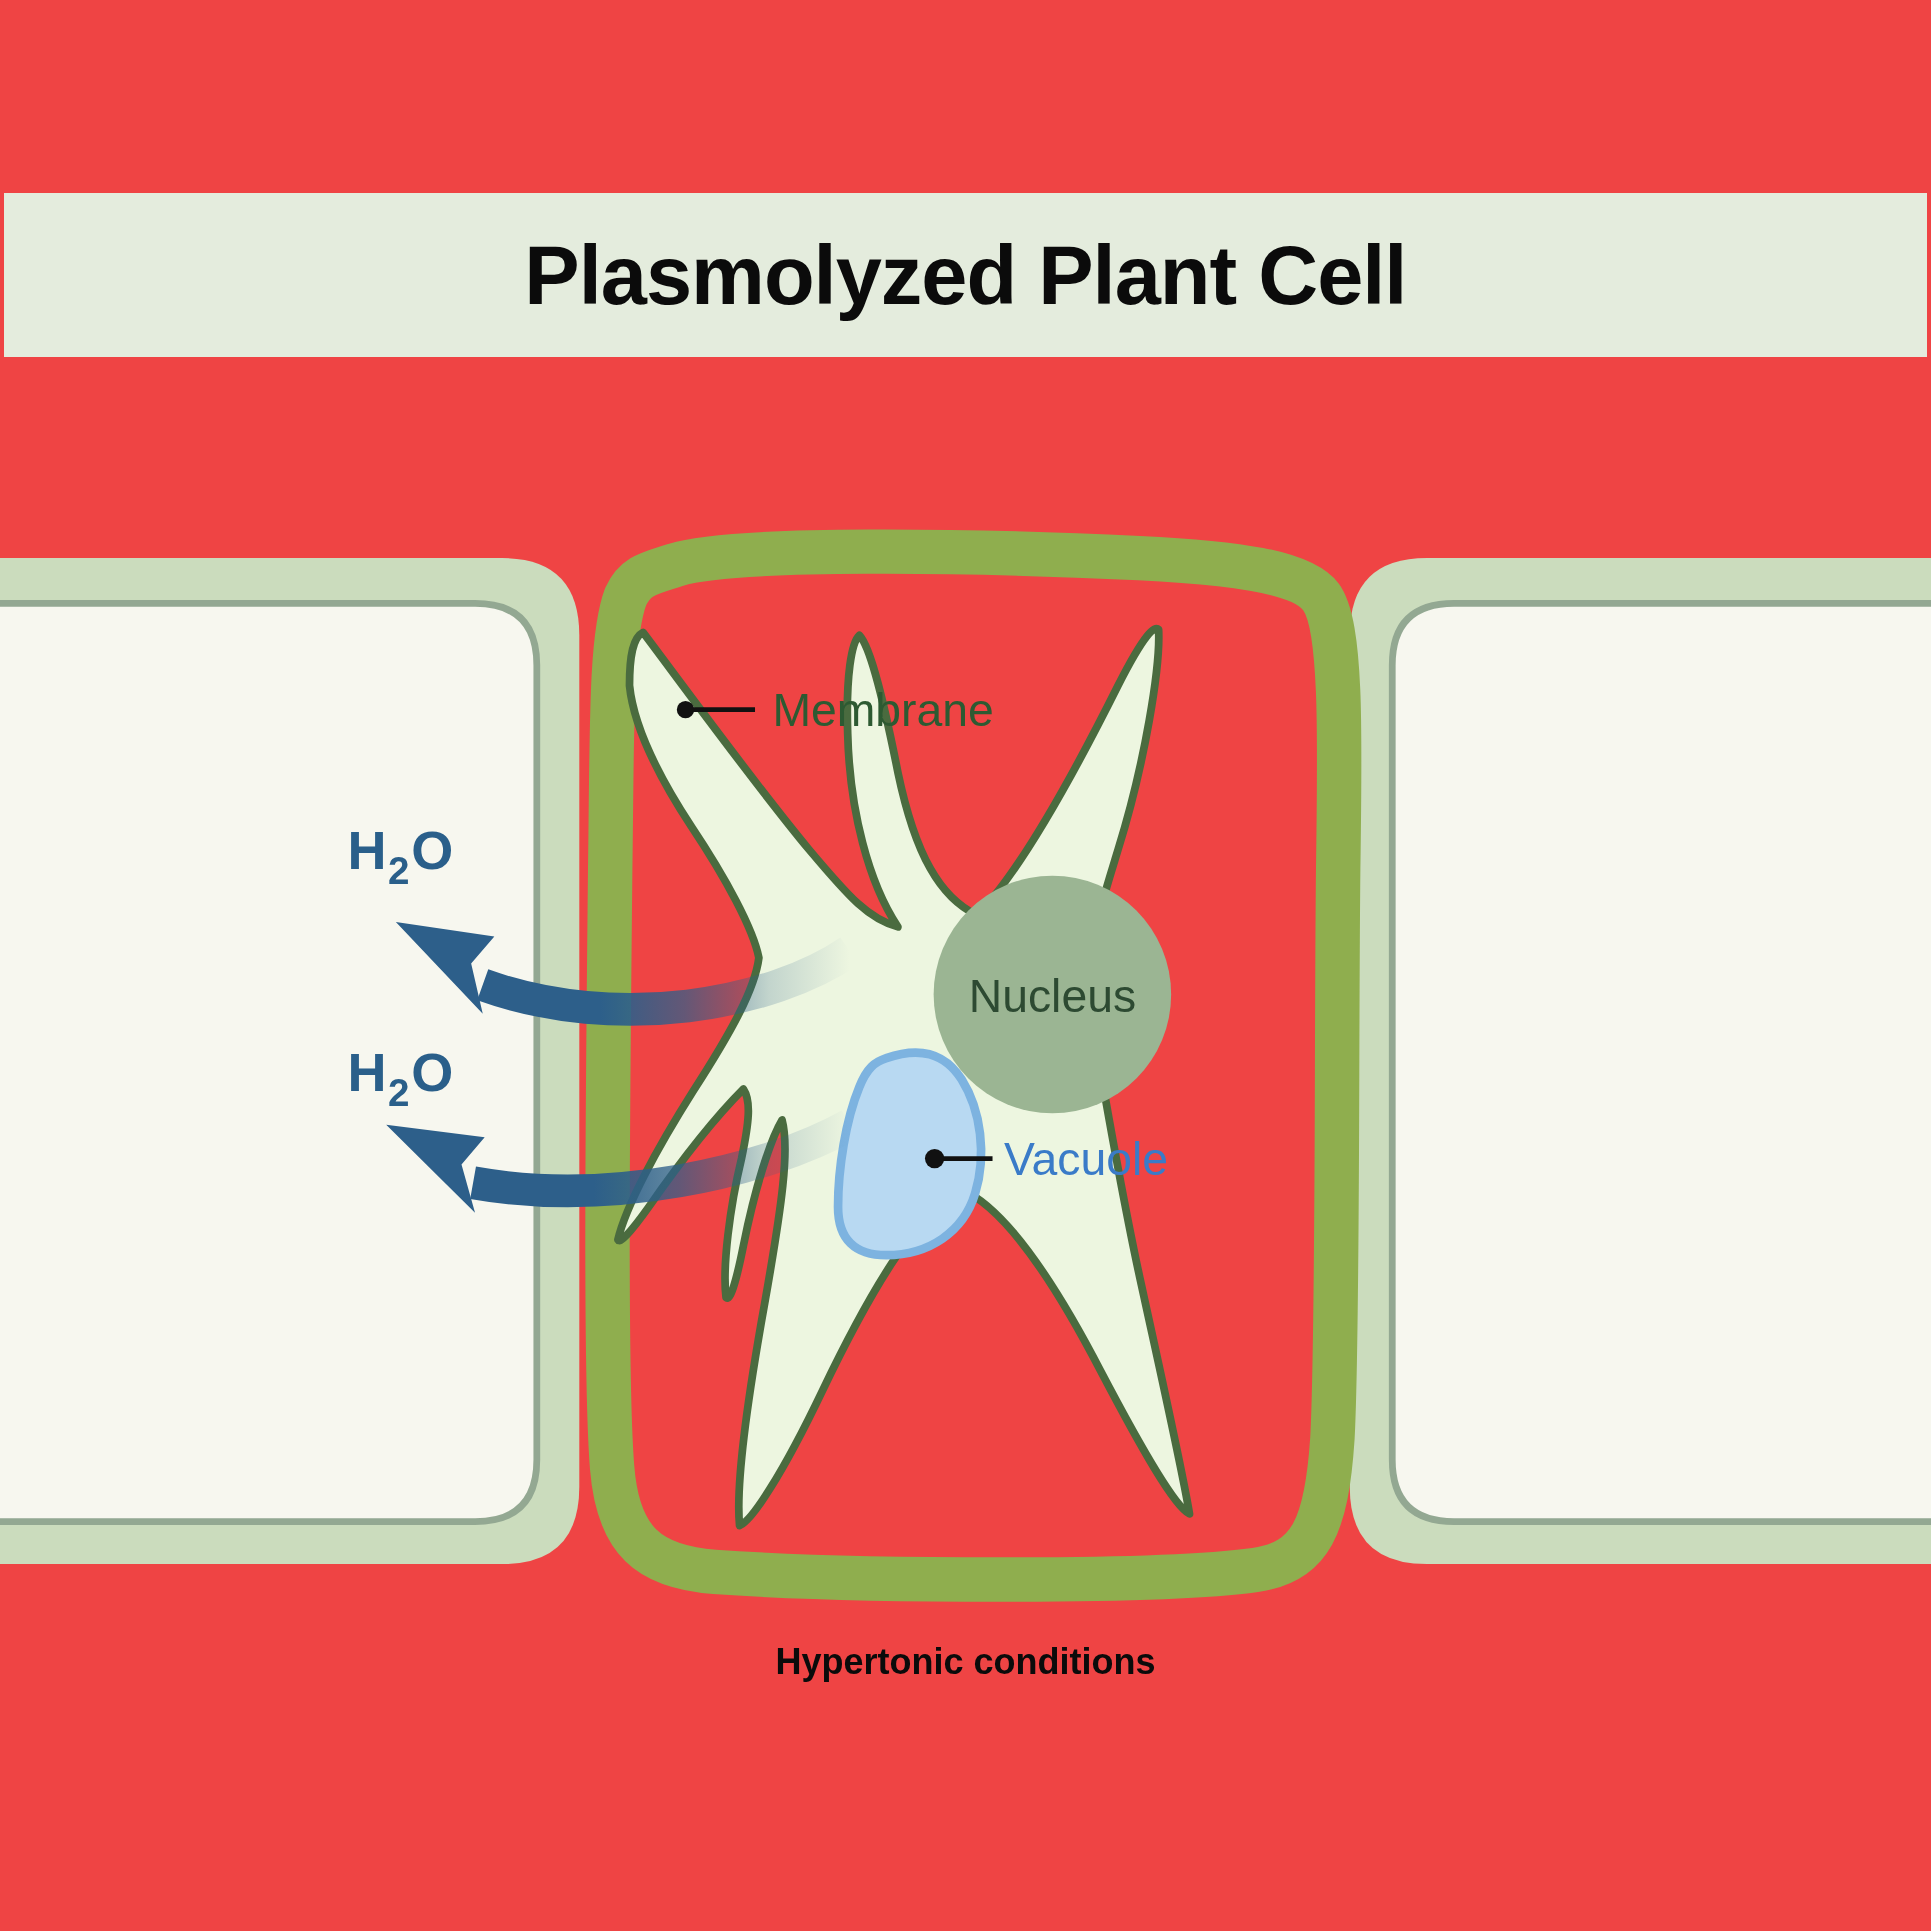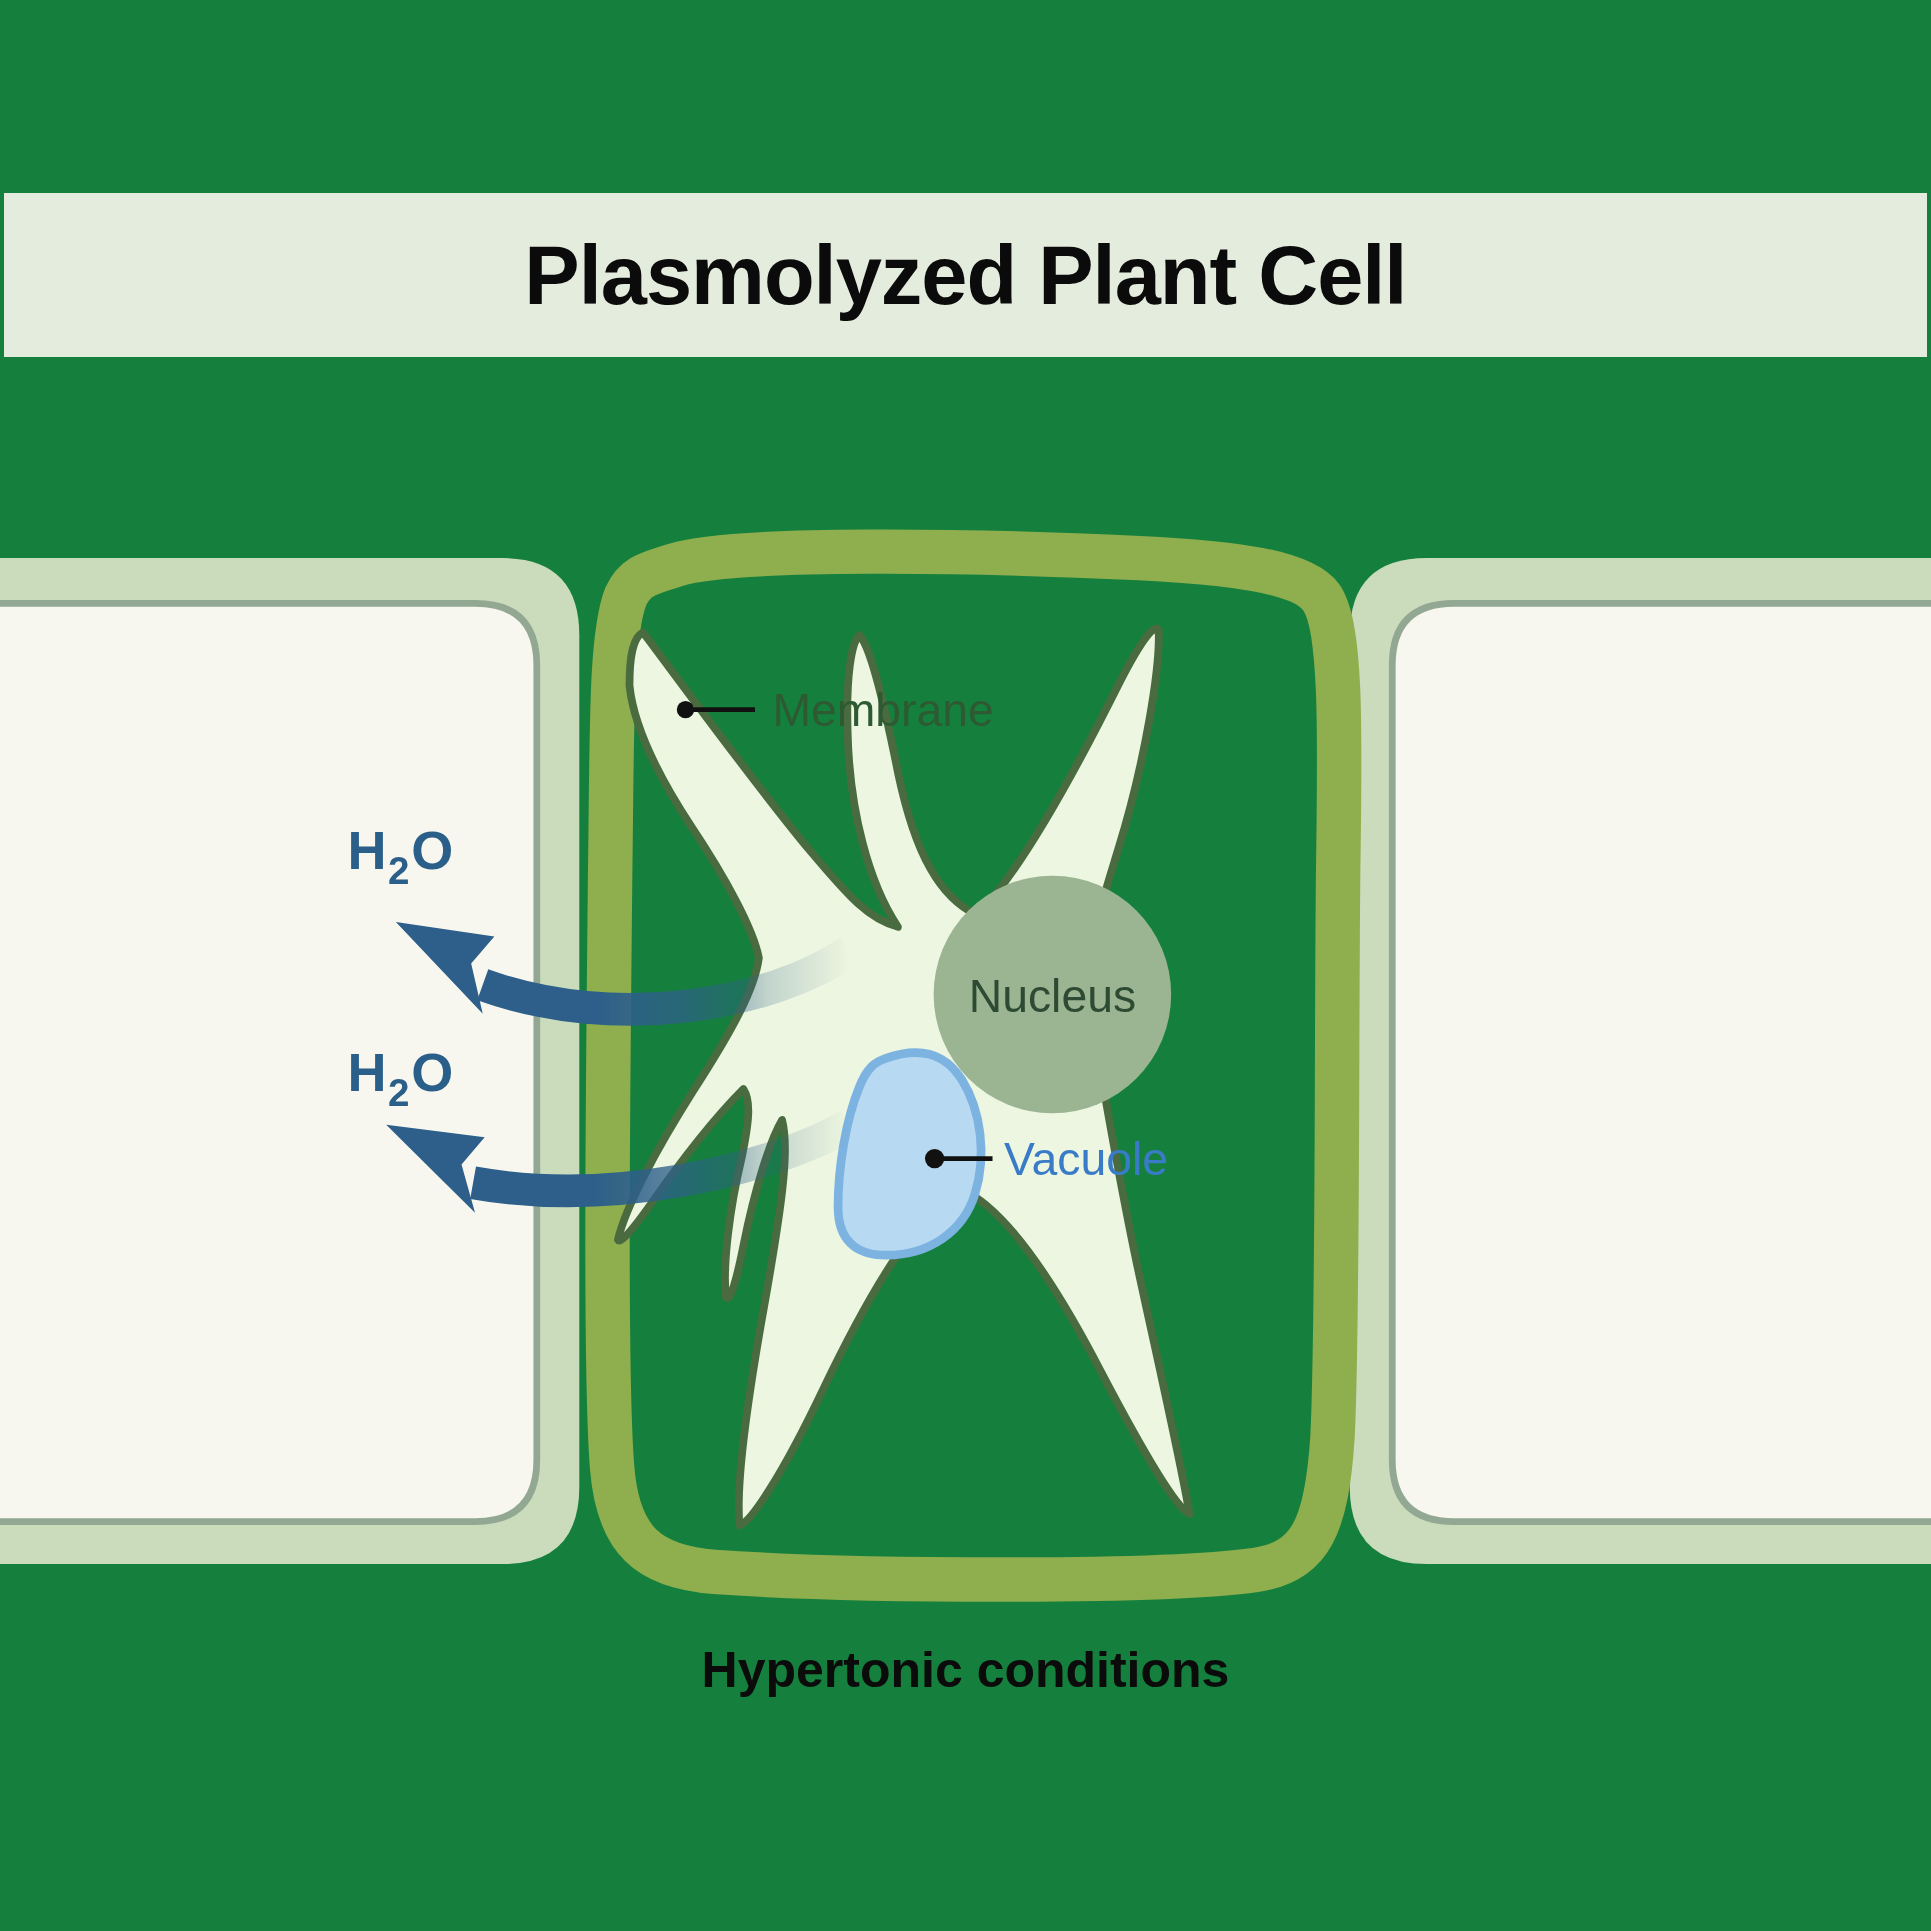--- a/index.html
+++ b/index.html
@@ -12,21 +12,21 @@
     width: 1931px;
     height: 1931px;
     font-family: "Liberation Sans", sans-serif;
     overflow: hidden;
     position: relative;
   }
   #stage {
     position: relative;
     width: 1931px;
     height: 1931px;
-    background: #15803d;
+    background: #ef4444;
   }
   .title-band {
     position: absolute;
     left: 3.9px;
     top: 193px;
     width: 1923px;
     height: 164px;
     background: #e4ecdd;
     display: flex;
     align-items: center;
@@ -39,21 +39,21 @@
     letter-spacing: -1px;
     font-family: "Liberation Sans", sans-serif;
     line-height: 1;
   }
   .caption-text {
     position: absolute;
     left: 0;
     top: 1641px;
     width: 1931px;
     text-align: center;
-    font-size: 50px;
+    font-size: 36px;
     font-weight: bold;
     color: #0b0b0b;
     font-family: "Liberation Sans", sans-serif;
   }
   svg.scene {
     position: absolute;
     left: 0;
     top: 0;
     width: 1931px;
     height: 1931px;

